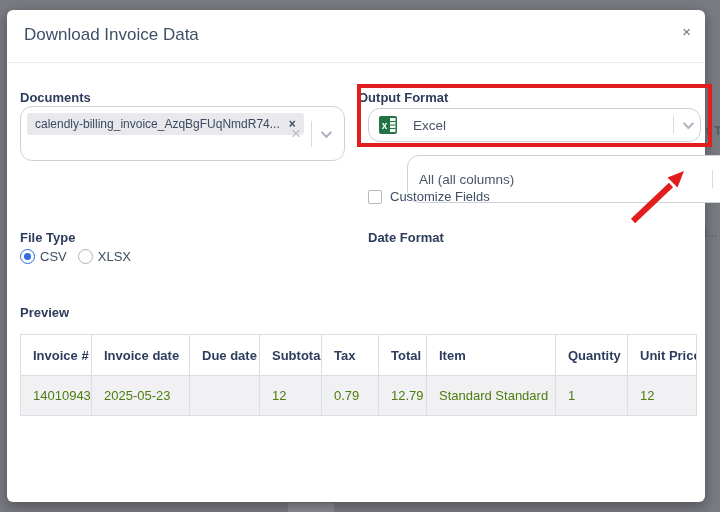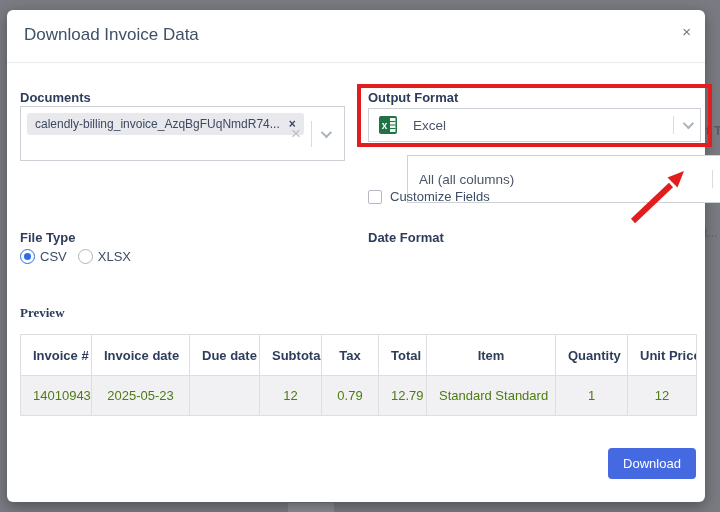--- a/index.html
+++ b/index.html
@@ -16,21 +16,21 @@
            background: #ffffff; border-radius: 6px; box-shadow: 0 4px 14px rgba(0,0,0,.35); }
 
   .modal-header { position: absolute; left: 0; top: 0; width: 100%; height: 53px;
                   border-bottom: 1px solid #e8eaee; }
   .modal-title { position: absolute; left: 17px; top: 15px; font-size: 17px; font-weight: 500; color: #3f4f66; }
   .modal-close { position: absolute; right: 14px; top: 14px; font-size: 15px; color: #6d7683;
                  cursor: pointer; line-height: 1; }
 
   .field-label { position: absolute; font-size: 13px; font-weight: 700; color: #2d3c5a; }
 
-  .control { position: absolute; background: #fff; border: 1px solid #cdd2d9; border-radius: 0; }
+  .control { position: absolute; background: #fff; border: 1px solid #cdd2d9; border-radius: 12px; }
 
   
   .doc-box { left: 13px; top: 96px; width: 325px; height: 55px; }
   .tag { position: absolute; left: 6px; top: 6px; display: inline-flex; align-items: center;
          background: #e8e8ed; border-radius: 3px; padding: 4px 8px; font-size: 12px; color: #3c4a60; }
   .tag .tag-x { margin-left: 9px; font-weight: 700; color: #3c4a60; font-size: 12px; cursor: pointer; }
   .doc-right { position: absolute; right: 6px; top: 0; height: 100%; display: flex; align-items: center; }
   .clear-x { color: #b9bfc7; font-size: 17px; padding: 0 10px; cursor: pointer; }
   .vdiv { width: 1px; height: 26px; background: #d8dce1; }
 
@@ -60,21 +60,21 @@
   .radio { width: 15px; height: 15px; border-radius: 50%; margin-right: 5px; cursor: pointer; }
   .radio.on { border: 1.5px solid #2e6be6; background: #fff; position: relative; }
   .radio.on::after { content: ""; position: absolute; left: 2.5px; top: 2.5px; width: 7px; height: 7px;
                      border-radius: 50%; background: #2e6be6; }
   .radio.off { border: 1.5px solid #b0b6bf; background: #fff; }
   .radio-opt { display: flex; align-items: flex-start; margin-right: 11px; }
 
   
   .tbl-wrap { position: absolute; left: 13px; top: 324px; width: 676px; }
   table { width: 100%; border-collapse: collapse; table-layout: fixed; }
-  th, td { border: 1px solid #dcdee4; text-align: center; padding: 0 12px; overflow: hidden; white-space: nowrap; }
+  th, td { border: 1px solid #dcdee4; text-align: left; padding: 0 12px; overflow: hidden; white-space: nowrap; }
   th { height: 41px; font-size: 13px; font-weight: 700; color: #2e3d5c; background: #ffffff; }
   td { height: 40px; font-size: 13px; color: #4d7c0f; background: #f1f1f4; }
 
   .dl-btn { position: absolute; right: 9px; top: 438px; width: 88px; height: 31px;
             background: #4569e0; color: #ffffff; border: none; border-radius: 4px;
             font-size: 13px; font-family: "Liberation Sans", sans-serif; cursor: pointer; }
 
   
   .anno-box { position: absolute; left: 350px; top: 74px; width: 355px; height: 63px;
               border: 4px solid #e11d1d; z-index: 5; pointer-events: none; }
@@ -106,21 +106,21 @@
       </span>
       <span class="doc-right">
         <span class="clear-x">×</span>
         <span class="vdiv"></span>
         <span class="chev">
             <i></i>
           </span>
       </span>
     </div>
 
-    <div class="field-label" style="left:361px; top:80px;">Output Format</div>
+    <div class="field-label" style="left:351px; top:80px;">Output Format</div>
     <div class="control select out-select">
       <svg class="excel-ic" width="18" height="18" viewBox="0 0 18 18">
         <rect x="0" y="0" width="18" height="18" rx="2" fill="#217346"></rect>
         <rect x="11" y="2" width="5.5" height="14" fill="#eef6f0"></rect>
         <line x1="11" y1="5.5" x2="16.5" y2="5.5" stroke="#217346" stroke-width="1"></line>
         <line x1="11" y1="9" x2="16.5" y2="9" stroke="#217346" stroke-width="1"></line>
         <line x1="11" y1="12.5" x2="16.5" y2="12.5" stroke="#217346" stroke-width="1"></line>
         <text x="5.5" y="13" font-size="10" font-weight="bold" fill="#ffffff" text-anchor="middle" font-family="Liberation Sans, sans-serif">x</text>
       </svg>
       <span class="sel-text">Excel</span>
@@ -154,21 +154,21 @@
         <span>CSV</span>
       </span>
       <span class="radio-opt">
         <span class="radio off"></span>
         <span>XLSX</span>
       </span>
     </div>
 
     <div class="field-label" style="left:361px; top:220px;">Date Format</div>
 
-    <div class="field-label" style="left:13px; top:295px;font-family:Liberation Serif, serif;">Preview</div>
+    <div class="field-label" style="left:13px; top:295px;">Preview</div>
     <div class="tbl-wrap">
       <table>
         <colgroup>
           <col style="width:71px">
             <col style="width:98px">
             <col style="width:70px">
           <col style="width:62px">
             <col style="width:57px">
             <col style="width:48px">
           <col style="width:129px">
@@ -197,21 +197,20 @@
             <td>0.79</td>
             <td>12.79</td>
             <td>Standard Standard</td>
             <td>1</td>
             <td>12</td>
           </tr>
         </tbody>
       </table>
     </div>
 
-    <button class="dl-btn">Download</button>
 
     <div class="anno-box"></div>
 
     <svg class="anno-arrow" viewBox="0 0 698 492">
       <line x1="626" y1="211" x2="664" y2="175" stroke="#e11d1d" stroke-width="6"></line>
       <polygon points="677,161 670.5,177.5 660.5,167.5" fill="#e11d1d"></polygon>
     </svg>
 
   </div>
 </div>

